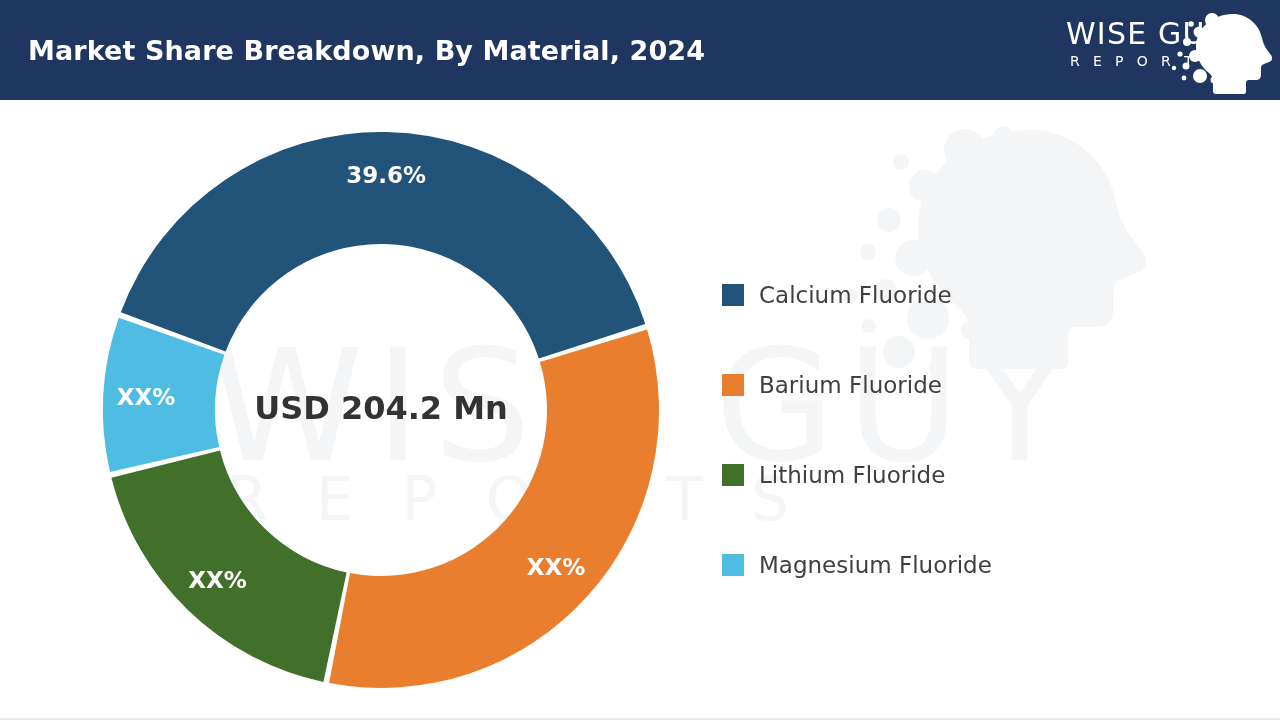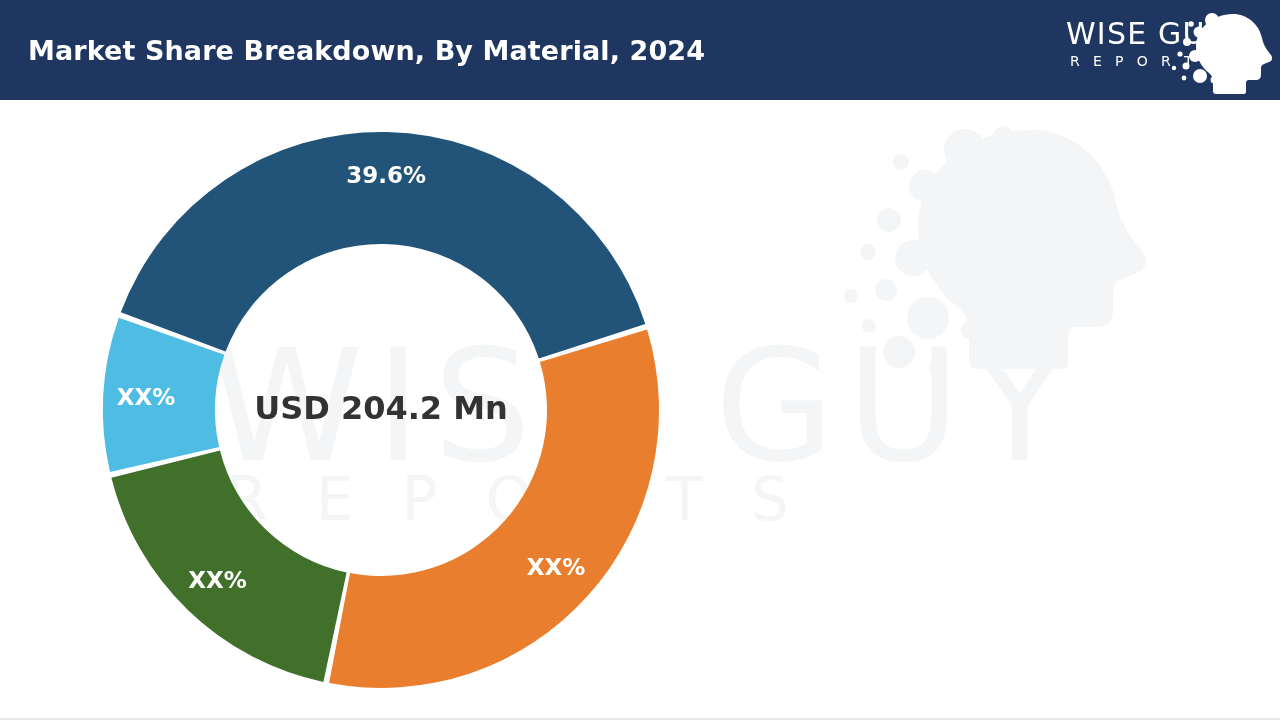--- a/index.html
+++ b/index.html
@@ -182,16 +182,34 @@
         <g id="slice-labels">
             <text x="386.259342582215" y="74.61874986396452" class="slice-label" text-anchor="middle" dominant-baseline="central">39.6%</text>
             <text x="556.0759588082187" y="467.4179222559583" class="slice-label" text-anchor="middle" dominant-baseline="central">XX%</text>
             <text x="217.62707770740676" y="479.53253924122737" class="slice-label" text-anchor="middle" dominant-baseline="central">XX%</text>
             <text x="145.94099828599042" y="296.6112243572" class="slice-label" text-anchor="middle" dominant-baseline="central">XX%</text>
           </g>
         <text id="center-value" x="381" y="310" text-anchor="middle" dominant-baseline="middle">USD 204.2 Mn</text>
       </svg>
     </div>
 
+    <div id="legend">
+      <div class="legend-item">
+        <span class="legend-swatch" style="background: rgb(33, 84, 120);"></span>
+        <span class="legend-label">Calcium Fluoride</span>
+      </div>
+      <div class="legend-item">
+        <span class="legend-swatch" style="background: rgb(233, 127, 46);"></span>
+        <span class="legend-label">Barium Fluoride</span>
+      </div>
+      <div class="legend-item">
+        <span class="legend-swatch" style="background: rgb(65, 112, 42);"></span>
+        <span class="legend-label">Lithium Fluoride</span>
+      </div>
+      <div class="legend-item">
+        <span class="legend-swatch" style="background: rgb(79, 188, 228);"></span>
+        <span class="legend-label">Magnesium Fluoride</span>
+      </div>
+    </div>
 
     <div id="bottom-rule"></div>
   </div>
 </div>
 
 </body></html>

